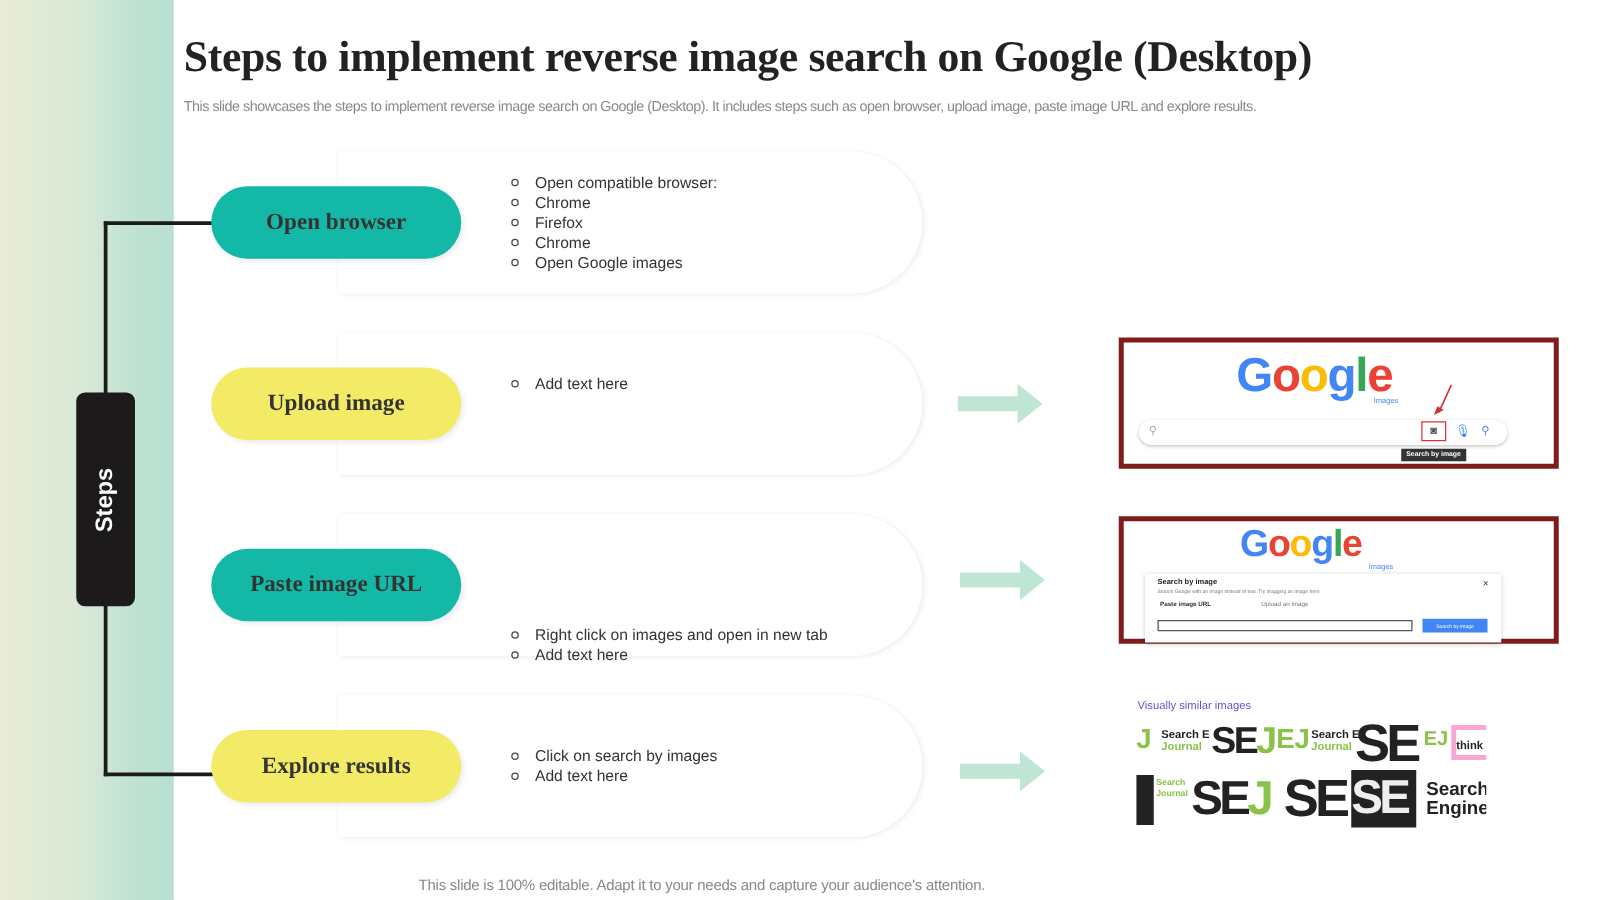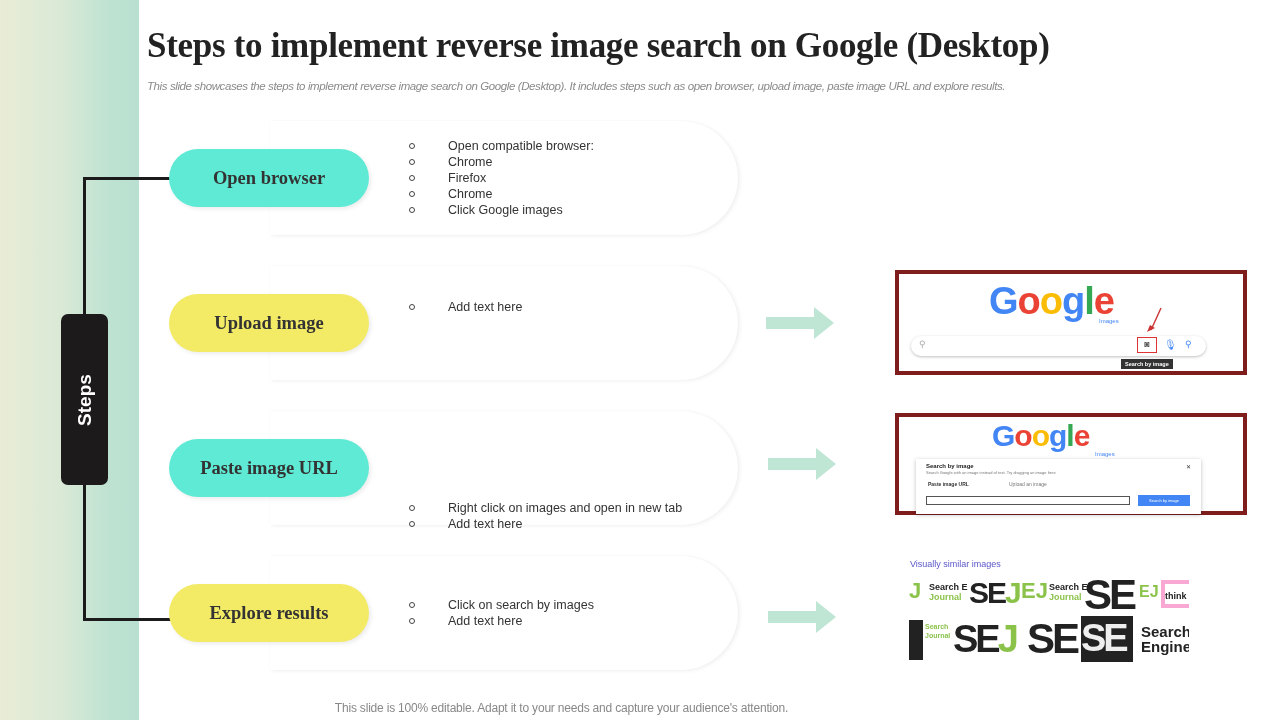--- a/index.html
+++ b/index.html
@@ -11,21 +11,21 @@
     background: linear-gradient(to right, #e9ecd6 0%, #d9e9d6 45%, #bde2d2 80%, #b8e0d0 100%);
   }
 
   .title {
     position: absolute; left: 147px; top: 26px;
     font-family: "Liberation Serif", serif; font-size: 35px; color: #222;
     letter-spacing: -0.3px; white-space: nowrap;
   }
   .subtitle {
     position: absolute; left: 147px; top: 80px;
-    font-size: 11.5px; color: #8a8a8a; letter-spacing: -0.4px; white-space: nowrap; font-style: italic;
+    font-size: 11.5px; color: #8a8a8a; letter-spacing: -0.4px; white-space: nowrap;
   }
   .footer {
     position: absolute; left: 0; width: 1123px; top: 701px; text-align: center;
     font-size: 12px; color: #888; letter-spacing: -0.2px;
   }
 
   
   .line { position: absolute; background: #1b1b1b; }
 
   .steps-box {
@@ -41,28 +41,28 @@
     position: absolute; left: 270px; width: 468px; height: 114px;
     background: #fff; border-radius: 0 58px 58px 0;
     box-shadow: 2px 1px 4px rgba(0,0,0,0.06), 0 0 2px rgba(0,0,0,0.04);
   }
   .pill {
     position: absolute; left: 169px; width: 200px; height: 58px; border-radius: 29px;
     display: flex; align-items: center; justify-content: center;
     font-family: "Liberation Serif", serif; font-weight: bold; font-size: 18.5px; color: #333;
     box-shadow: 2px 2px 4px rgba(0,0,0,0.08);
   }
-  .pill.green { background: #5eead4; }
+  .pill.green { background: #14b8a6; }
   .pill.yellow { background: #f3ea66; }
 
   .bullets {
     position: absolute; left: 409px; list-style: none;
     font-size: 12.5px; color: #333; line-height: 16px;
   }
-  .bullets li { display: flex; align-items: center; gap: 20px; }
+  .bullets li { display: flex; align-items: center; }
   .bullets li .dot {
     display: inline-block; width: 6px; height: 6px; border: 1px solid #444; border-radius: 50%;
     margin-right: 13px; flex: 0 0 auto;
   }
 
   .arrow { position: absolute; width: 68px; height: 32px; }
 
   .shot {
     position: absolute; left: 895px; width: 352px; background: #fff;
     border: 4px solid #7f1d1d;
@@ -122,21 +122,21 @@
   <li>
       <span class="dot"></span>
       <span>Firefox</span>
     </li>
   <li>
       <span class="dot"></span>
       <span>Chrome</span>
     </li>
   <li>
       <span class="dot"></span>
-      <span>Click Google images</span>
+      <span>Open Google images</span>
     </li>
 </ul>
 <ul class="bullets" style="top:299px;">
   <li>
       <span class="dot"></span>
       <span>Add text here</span>
     </li>
 </ul>
 <ul class="bullets" style="top:452px;margin-top:48px;">
   <li>

